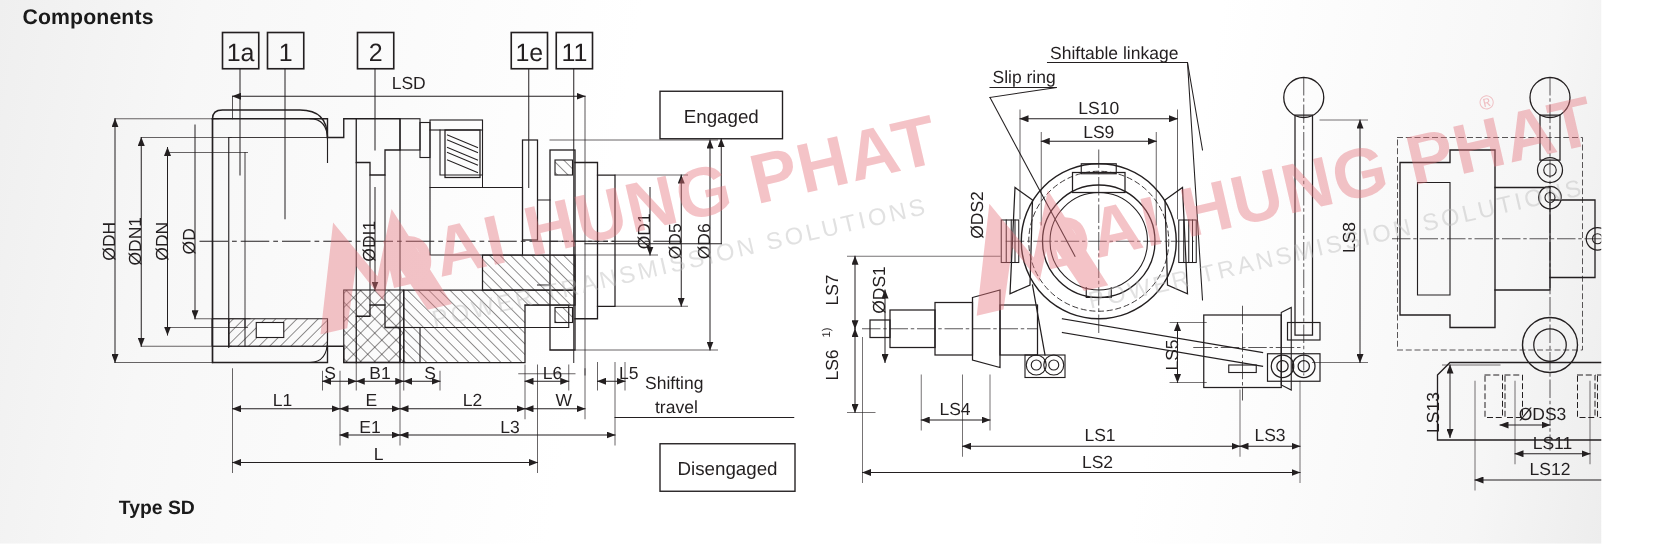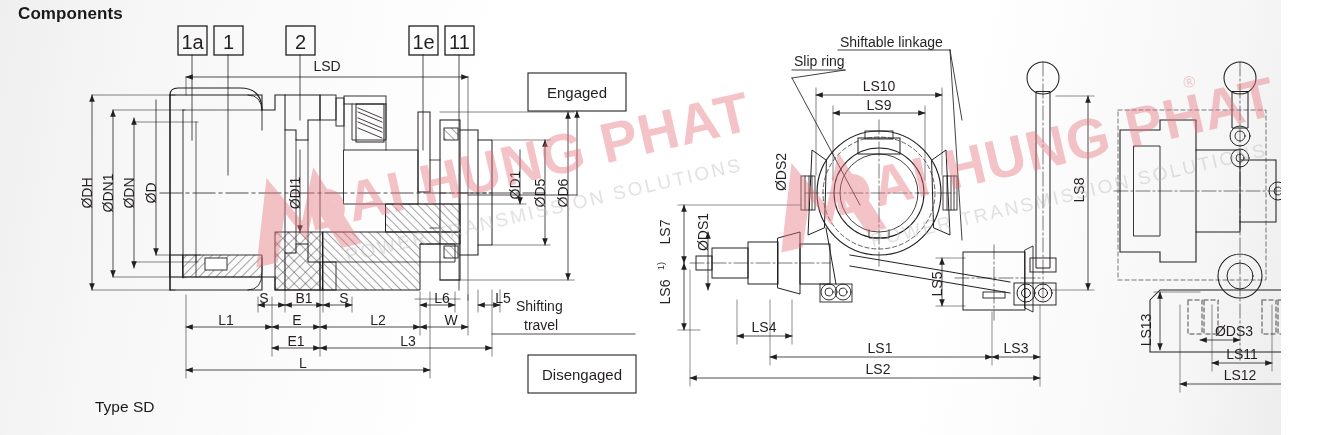--- a/index.html
+++ b/index.html
@@ -16,21 +16,21 @@
   }
   .ttl {
     position: absolute; left: 18px; top: 4px;
     font-size: 17px; font-weight: bold; color: #1a1a1a;
     letter-spacing: .1px;
   }
   .cap {
     position: absolute;
     font-size: 15.5px; color: #1a1a1a;
   }
-  .cap b { font-weight: normal; margin-top: 43px; }
+  .cap b { font-weight: bold; margin-top: 43px; }
   svg { position: absolute; left: 0; top: 0; }
   .wm { position: absolute; pointer-events: none; }
 </style>
 </head>
 <body>
 
 <div id="page">
 
   <div class="ttl">Components</div>
 

